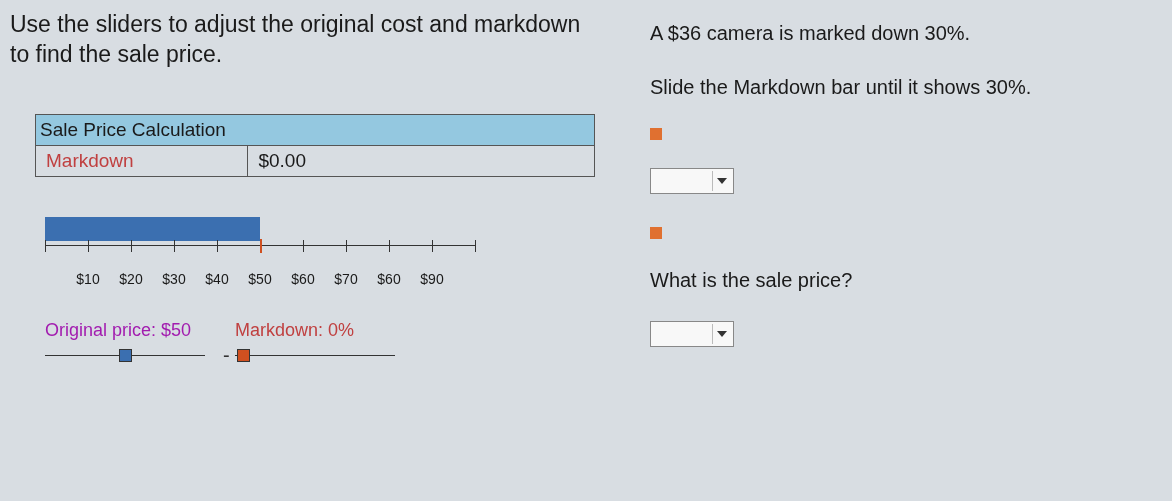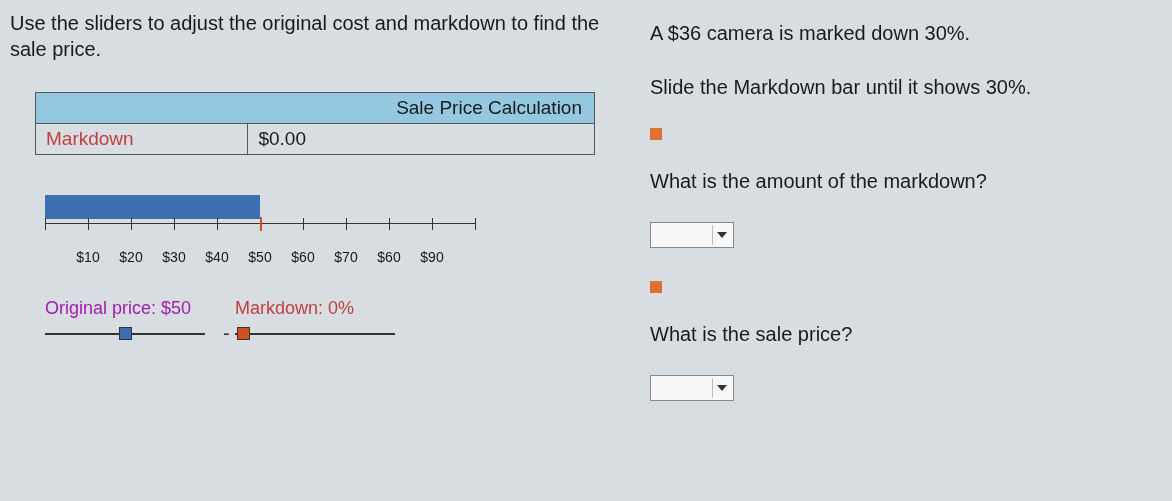--- a/index.html
+++ b/index.html
@@ -14,35 +14,35 @@
   }
   .left-panel {
     width: 620px;
     padding: 10px 20px 20px 10px;
   }
   .right-panel {
     width: 552px;
     padding: 20px 20px 5px 30px;
   }
   .instructions {
-    font-size: 20px;
-    margin-bottom: 30px;
+    font-size: 23px;
+    margin-bottom: 44px;
     line-height: 1.3;
   }
   .calc-table {
     border-collapse: collapse;
     width: 560px;
     margin-left: 25px;
     margin-bottom: 40px;
   }
   .calc-table th {
     background: #94c8e0;
     font-weight: normal;
-    padding: 4px 12px;
-    text-align: right;
+    padding: 4px 4px;
+    text-align: left;
     border: 1px solid #555;
   }
   .calc-table td {
     border: 1px solid #555;
     padding: 4px 10px;
   }
   .calc-table td:first-child {
     width: 38%;
     color: #225577;
   }
@@ -218,21 +218,20 @@
         <div class="slider-handle red" style="left:2px"></div>
       </div>
     </div>
   </div>
 </div>
 
 <div class="right-panel">
   <div class="right-text">A $36 camera is marked down 30%.</div>
   <div class="right-text">Slide the Markdown bar until it shows 30%.</div>
   <div class="orange-sq"></div>
-  <div class="right-text">What is the amount of the markdown?</div>
   <div class="dropdown">
       <div class="dropdown-sep"></div>
     </div>
   <div class="orange-sq"></div>
   <div class="right-text">What is the sale price?</div>
   <div class="dropdown">
       <div class="dropdown-sep"></div>
     </div>
 </div>
 

